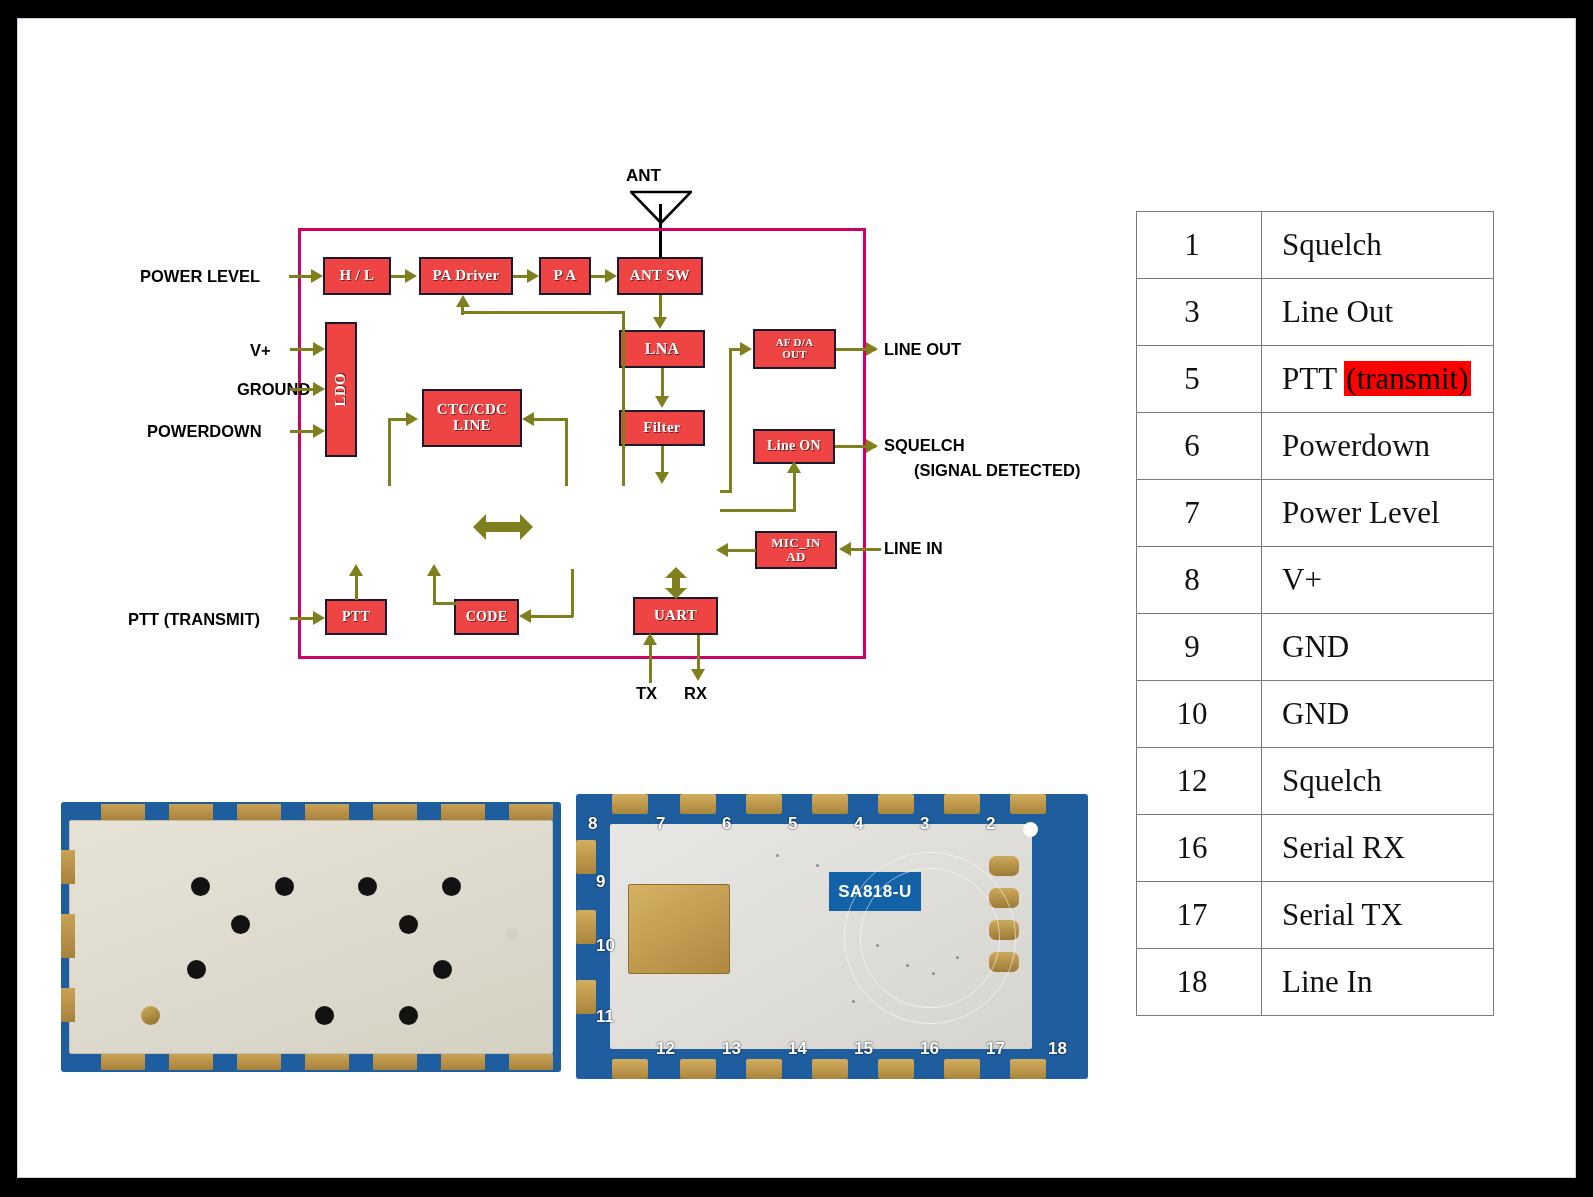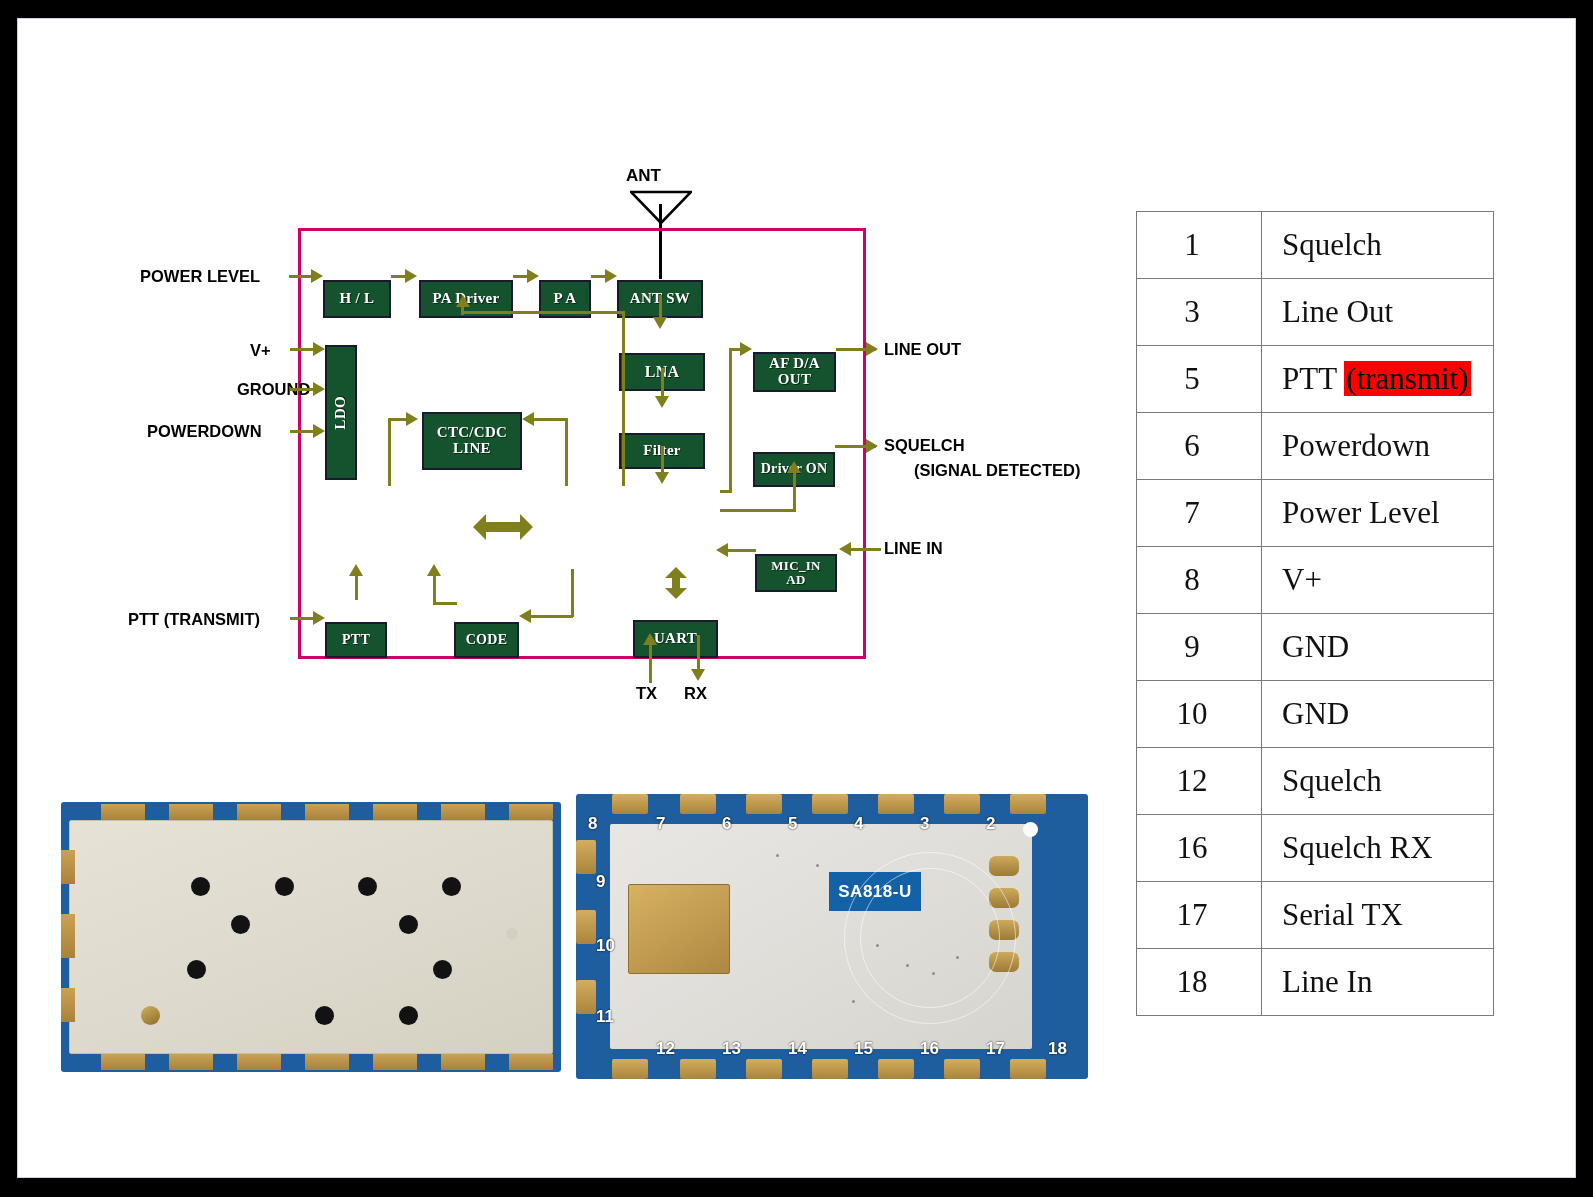--- a/index.html
+++ b/index.html
@@ -30,21 +30,21 @@
     border:2px solid #1a1a2e;
     color:#ffffff;
     font-family:"Liberation Serif", serif;
     font-weight:bold;
     display:flex;align-items:center;justify-content:center;
     text-align:center;
     line-height:1.05;
     text-shadow:1px 1px 0 rgba(0,0,0,0.55);
     letter-spacing:0.3px;
   }
-  .blue{background:#14532d;margin-top:23px;}
+  .blue{background:#ef4444;}
   .purple{background:#b711ef;}
 
   .siglabel{
     position:absolute;
     font-family:"Liberation Sans", sans-serif;
     font-weight:bold;
     font-size:16.5px;
     color:#000000;
     white-space:nowrap;
     line-height:1.3;
@@ -226,25 +226,25 @@
     <div class="blk blue" style="left:307px;top:303px;width:32px;height:135px;font-size:15px;">
       <span style="writing-mode:vertical-rl;transform:rotate(180deg);">LDO</span>
     </div>
 
     <div class="blk blue" style="left:404px;top:370px;width:100px;height:58px;font-size:15px;">
       <span style="white-space:pre-line;">CTC/CDC
 LINE</span>
     </div>
 
 
-    <div class="blk blue" style="left:735px;top:310px;width:83px;height:40px;font-size:15px;">
+    <div class="blk blue" style="left:735px;top:310px;width:83px;height:40px;font-size:11px;">
       <span style="white-space:pre-line;">AF D/A
 OUT</span>
     </div>
-    <div class="blk blue" style="left:735px;top:410px;width:82px;height:35px;font-size:14px;">Driver ON</div>
+    <div class="blk blue" style="left:735px;top:410px;width:82px;height:35px;font-size:14px;">Line ON</div>
     <div class="blk blue" style="left:737px;top:512px;width:82px;height:38px;font-size:13px;">
       <span style="white-space:pre-line;">MIC_IN
 AD</span>
     </div>
 
     <div class="blk blue" style="left:307px;top:580px;width:62px;height:36px;font-size:14px;">PTT</div>
     <div class="blk blue" style="left:436px;top:580px;width:65px;height:36px;font-size:14px;">CODE</div>
     <div class="blk blue" style="left:615px;top:578px;width:85px;height:38px;font-size:15px;">UART</div>
 
     <div class="siglabel l" style="left:122px;top:247px;">POWER LEVEL</div>
@@ -388,21 +388,21 @@
         <tr>
           <td class="num">10</td>
           <td class="lbl"><span>GND</span></td>
         </tr>
         <tr>
           <td class="num">12</td>
           <td class="lbl"><span>Squelch</span></td>
         </tr>
         <tr>
           <td class="num">16</td>
-          <td class="lbl"><span>Squelch RX</span></td>
+          <td class="lbl"><span>Serial RX</span></td>
         </tr>
         <tr>
           <td class="num">17</td>
           <td class="lbl"><span>Serial TX</span></td>
         </tr>
         <tr>
           <td class="num">18</td>
           <td class="lbl"><span>Line In</span></td>
         </tr>
       </tbody>

